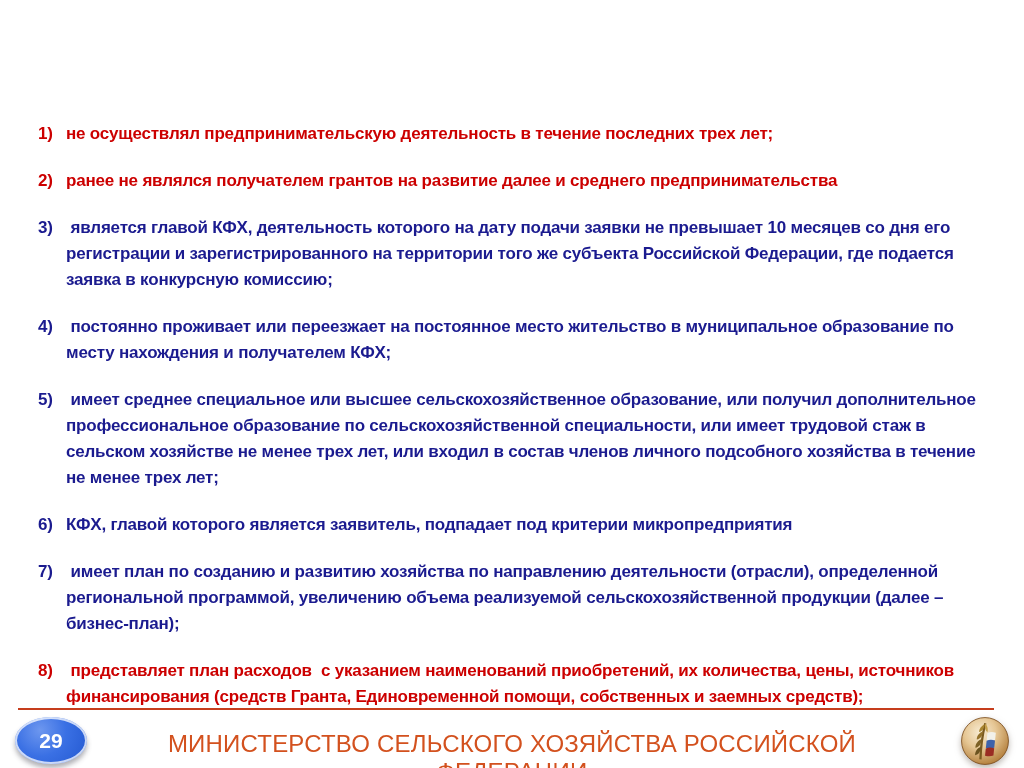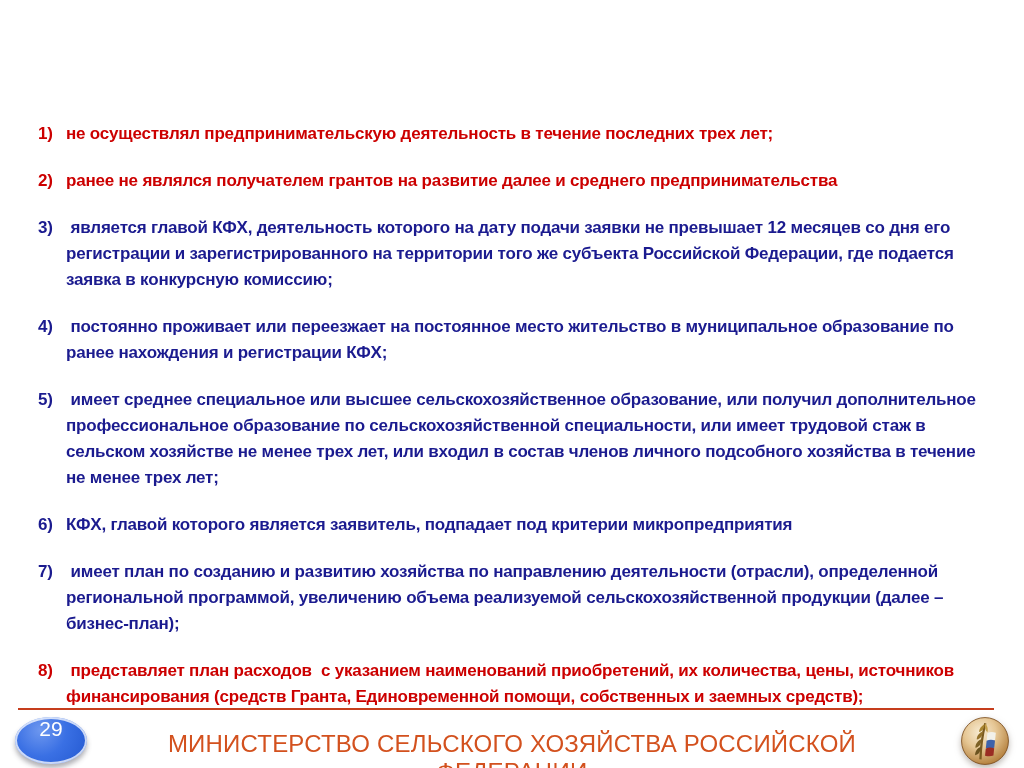--- a/index.html
+++ b/index.html
@@ -22,22 +22,22 @@
   .item .txt{flex:1 1 auto;white-space:pre-wrap;}
   .footer-line{
     position:absolute;left:18px;right:30px;top:708px;
     border-top:2px solid #c63d1d;height:0;
   }
   .page-badge{
     position:absolute;left:15px;top:717px;width:72px;height:47px;
     border-radius:50%;
     background:radial-gradient(circle at 35% 28%, #6d97ef 0%, #3a70e4 45%, #2257cf 100%);
     box-shadow:0 4px 5px rgba(80,80,90,0.45), inset 0 0 0 2px rgba(255,255,255,0.75);
-    display:flex;align-items:flex-start;justify-content:center;
-    color:#ffffff;font-weight:normal;font-size:21px;
+    display:flex;align-items:center;justify-content:center;
+    color:#ffffff;font-weight:bold;font-size:21px;
   }
   .footer-title{
     position:absolute;left:90px;right:90px;top:730px;
     text-align:center;font-size:24px;font-weight:normal;
     letter-spacing:0.2px;
   }
   .logo{
     position:absolute;right:12px;top:715px;width:54px;height:52px;
     display:flex;align-items:center;justify-content:center;
   }
@@ -52,25 +52,25 @@
     <div class="item" style="color: rgb(204, 0, 0);">
       <span class="num">1)</span>
       <span class="txt">не осуществлял предпринимательскую деятельность в течение последних трех лет;</span>
     </div>
     <div class="item" style="color: rgb(204, 0, 0);">
       <span class="num">2)</span>
       <span class="txt">ранее не являлся получателем грантов на развитие далее и среднего предпринимательства</span>
     </div>
     <div class="item" style="color: rgb(27, 27, 143);">
       <span class="num">3)</span>
-      <span class="txt"> является главой КФХ, деятельность которого на дату подачи заявки не превышает 12 месяцев со дня его регистрации и зарегистрированного на территории того же субъекта Российской Федерации, где подается заявка в конкурсную комиссию;</span>
+      <span class="txt"> является главой КФХ, деятельность которого на дату подачи заявки не превышает 10 месяцев со дня его регистрации и зарегистрированного на территории того же субъекта Российской Федерации, где подается заявка в конкурсную комиссию;</span>
     </div>
     <div class="item" style="color: rgb(27, 27, 143);">
       <span class="num">4)</span>
-      <span class="txt"> постоянно проживает или переезжает на постоянное место жительство в муниципальное образование по ранее нахождения и регистрации КФХ;</span>
+      <span class="txt"> постоянно проживает или переезжает на постоянное место жительство в муниципальное образование по месту нахождения и получателем КФХ;</span>
     </div>
     <div class="item" style="color: rgb(27, 27, 143);">
       <span class="num">5)</span>
       <span class="txt"> имеет среднее специальное или высшее сельскохозяйственное образование, или получил дополнительное профессиональное образование по сельскохозяйственной специальности, или имеет трудовой стаж в сельском хозяйстве не менее трех лет, или входил в состав членов личного подсобного хозяйства в течение не менее трех лет;</span>
     </div>
     <div class="item" style="color: rgb(27, 27, 143);">
       <span class="num">6)</span>
       <span class="txt">КФХ, главой которого является заявитель, подпадает под критерии микропредприятия</span>
     </div>
     <div class="item" style="color: rgb(27, 27, 143);">

